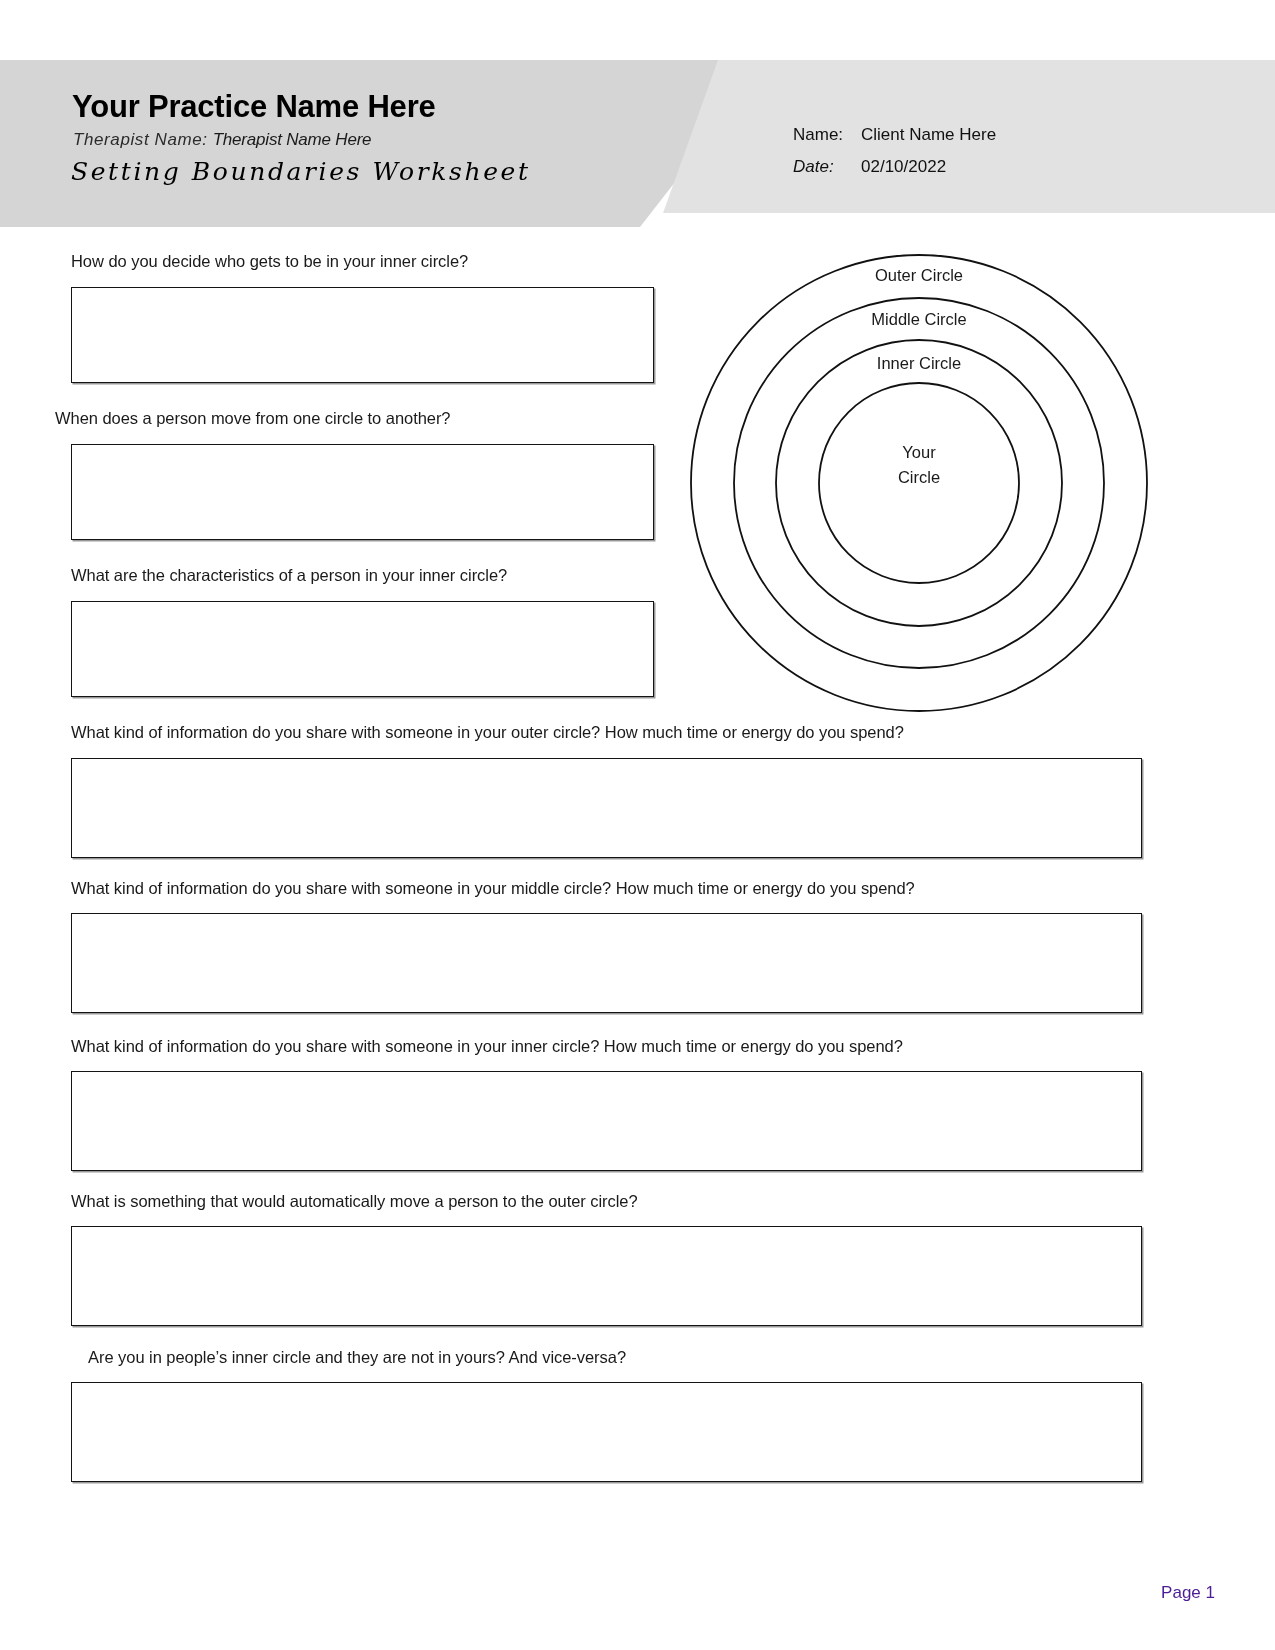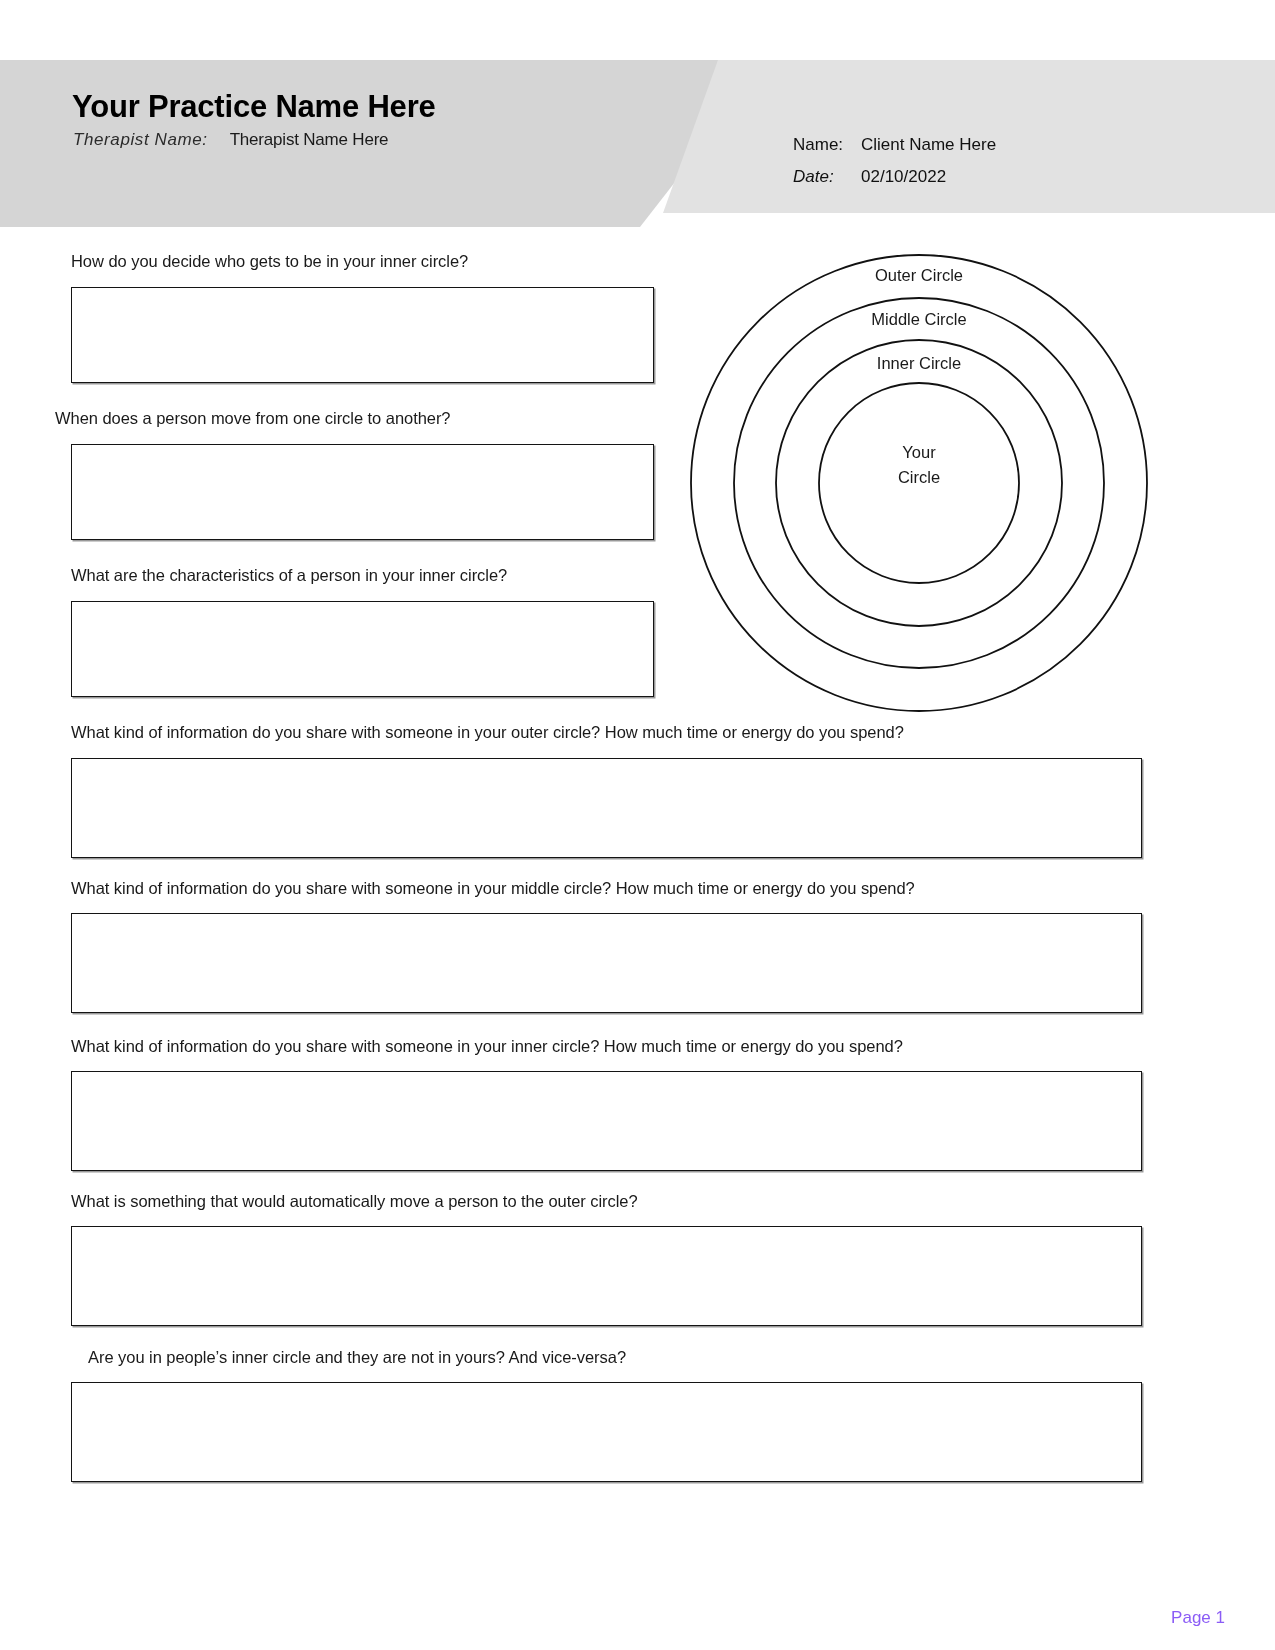--- a/index.html
+++ b/index.html
@@ -59,40 +59,40 @@
     font-size: 17px;
     white-space: nowrap;
     color: #1a1a1a;
   }
   .therapist-label {
     letter-spacing: 0.6px;
     color: #2b2b2b;
     font-style: italic;
   }
   .therapist-value {
-    margin-left: 22px;
+    margin-left: 5px;
     letter-spacing: -0.2px;
+    font-style: italic;
   }
   .worksheet-title {
     position: absolute;
     left: 71px;
     top: 97px;
     font-family: "DejaVu Serif", serif;
     font-style: italic;
     font-size: 25px;
     letter-spacing: 2.6px;
     color: #000;
     white-space: nowrap;
   }
   .hdr-field {
     position: absolute;
     font-size: 17px;
     white-space: nowrap;
     color: #111;
-    margin-top: 10px;
   }
   .hdr-field .lbl { display: inline-block; }
   .hdr-field .val { display: inline-block; }
   #hdr-name { left: 793px; top: 65px; }
   #hdr-name .lbl { width: 68px; }
   #hdr-date { left: 793px; top: 97px; }
   #hdr-date .lbl { width: 68px; font-style: italic; }
 
   
   .q-label {
@@ -121,41 +121,41 @@
   #circles svg { display: block; }
   .circ-label {
     font-family: "Liberation Sans", sans-serif;
     font-size: 16.5px;
     fill: #1a1a1a;
   }
 
   
   #footer-page {
     position: absolute;
-    right: 50px;
+    right: 60px;
     top: 1583px;
     font-size: 17px;
-    color: #8b5cf6;
-    margin-top: 25px;
+    color: #4c1d95;
   }
 </style>
 </head>
 <body>
 
 <div id="header">
 
   <div class="hdr-left-panel"></div>
   <div class="hdr-right-panel"></div>
 
   <div class="practice-name">Your Practice Name Here</div>
 
   <div class="therapist-line">
     <span class="therapist-label">Therapist Name:</span><span class="therapist-value">Therapist Name Here</span>
   </div>
 
+  <div class="worksheet-title">Setting Boundaries Worksheet</div>
 
   <div class="hdr-field" id="hdr-name">
     <span class="lbl">Name:</span><span class="val">Client Name Here</span>
   </div>
 
   <div class="hdr-field" id="hdr-date">
     <span class="lbl">Date:</span><span class="val">02/10/2022</span>
   </div>
 </div>
 

